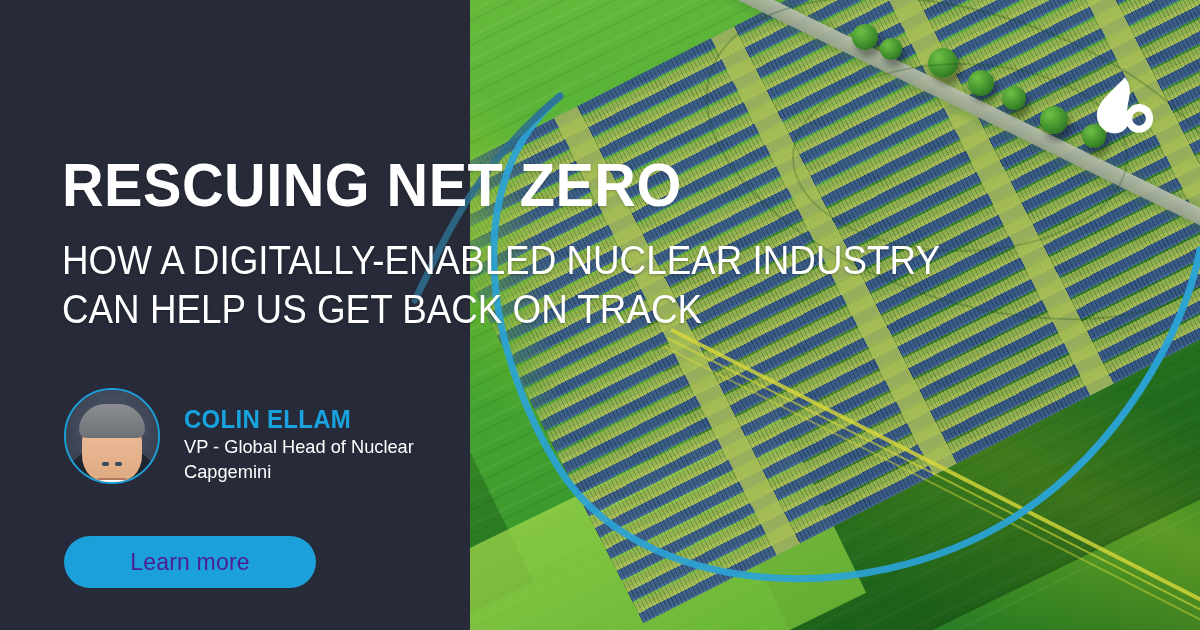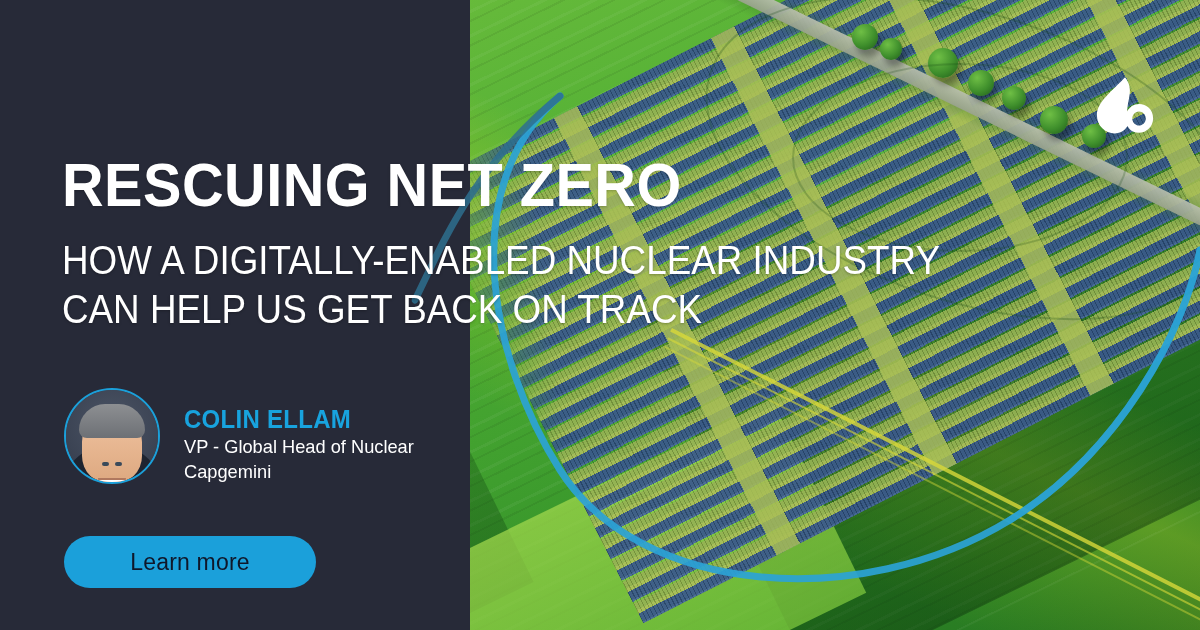--- a/index.html
+++ b/index.html
@@ -260,21 +260,21 @@
     transform:scaleX(.96);
     transform-origin:left center;
   }
 
   .cta {
     position:absolute; left:64px; top:518px;
     width:252px; height:52px;
     border-radius:26px;
     background:#1BA0DA;
     border:none;
-    color:#0f172a;
+    color:#4c1d95;
     font-size:23px;
     font-family:"Liberation Sans", sans-serif;
     cursor:pointer;
     display:flex; align-items:center; justify-content:center;
     letter-spacing:.2px;
   }
 
   .logo { position:absolute; right:44px; top:58px; width:62px; height:66px; }
 </style>
 </head>

